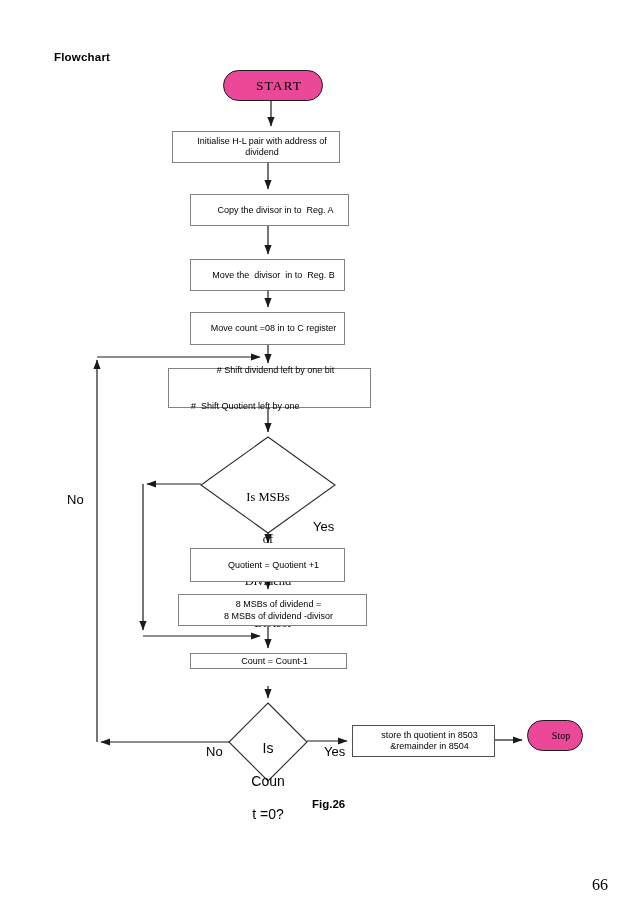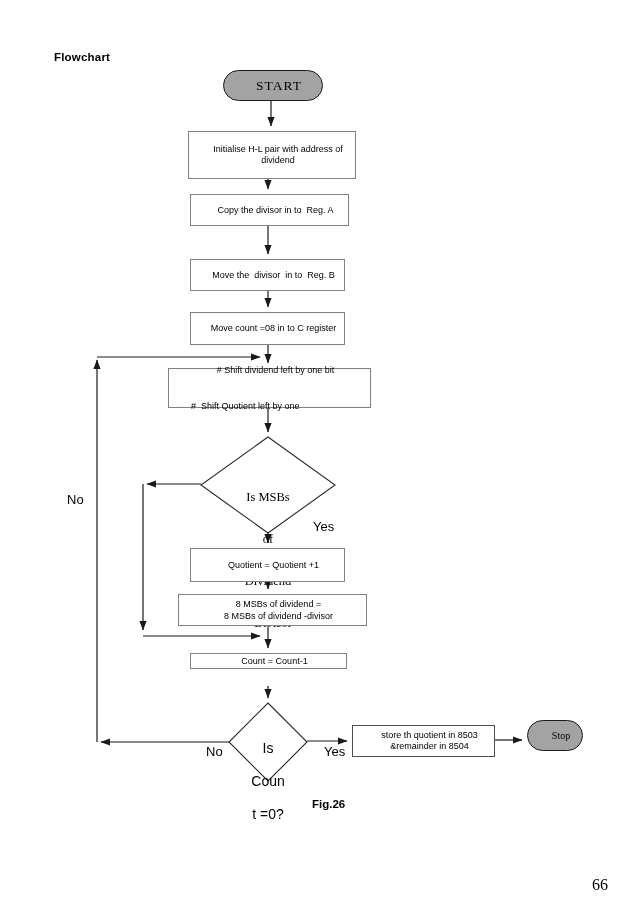--- a/index.html
+++ b/index.html
@@ -9,33 +9,33 @@
     font-family:"Liberation Sans", sans-serif; color:#000;
   }
   .abs { position:absolute;padding-left:12px; }
   svg.wires { position:absolute; left:0; top:0; width:638px; height:903px; }
 
   .heading { left:42px; top:51px; font-size:11.5px; font-weight:bold; letter-spacing:0.2px; }
   .caption { left:300px; top:798px; font-size:11.5px; font-weight:bold; }
   .pagenum { left:580px; top:876px; font-family:"Liberation Serif", serif; font-size:16px; }
 
   .terminator {
-    box-sizing:border-box; background:#a3a3a3; border:1.5px solid #1b1b1b;
+    box-sizing:border-box; background:#ec4899; border:1.5px solid #1b1b1b;
     border-radius:16px; display:flex; align-items:center; justify-content:center;
     font-family:"Liberation Serif", serif;
   }
   .t-start { left:223px; top:70px; width:100px; height:31px; font-size:13.5px; letter-spacing:1px; }
   .t-stop  { left:527px; top:720px; width:56px; height:31px; font-size:10px; }
 
   .pbox {
     box-sizing:border-box; background:#fff; border:1px solid #818181;
     display:flex; flex-direction:column; justify-content:center;
     font-size:9px; line-height:11px; text-align:center; white-space:pre;
   }
-  .b-init     { left:188px; top:131px; width:168px; height:48px; }
+  .b-init     { left:172px; top:131px; width:168px; height:32px; }
   .b-copy     { left:190px; top:194px; width:159px; height:32px; }
   .b-moveb    { left:190px; top:259px; width:155px; height:32px; }
   .b-movec    { left:190px; top:312px; width:155px; height:33px; }
   .b-shift    { left:168px; top:368px; width:203px; height:40px; line-height:12px;gap:24px; }
   .b-quot     { left:190px; top:548px; width:155px; height:34px; }
   .b-sub      { left:178px; top:594px; width:189px; height:32px; line-height:12px; }
   .b-count    { left:190px; top:653px; width:157px; height:16px; }
   .b-store    { left:352px; top:725px; width:143px; height:32px; border-color:#4e4e4e; line-height:11px; }
   .shift-l2 { text-align:left; padding-left:10px; }
 

